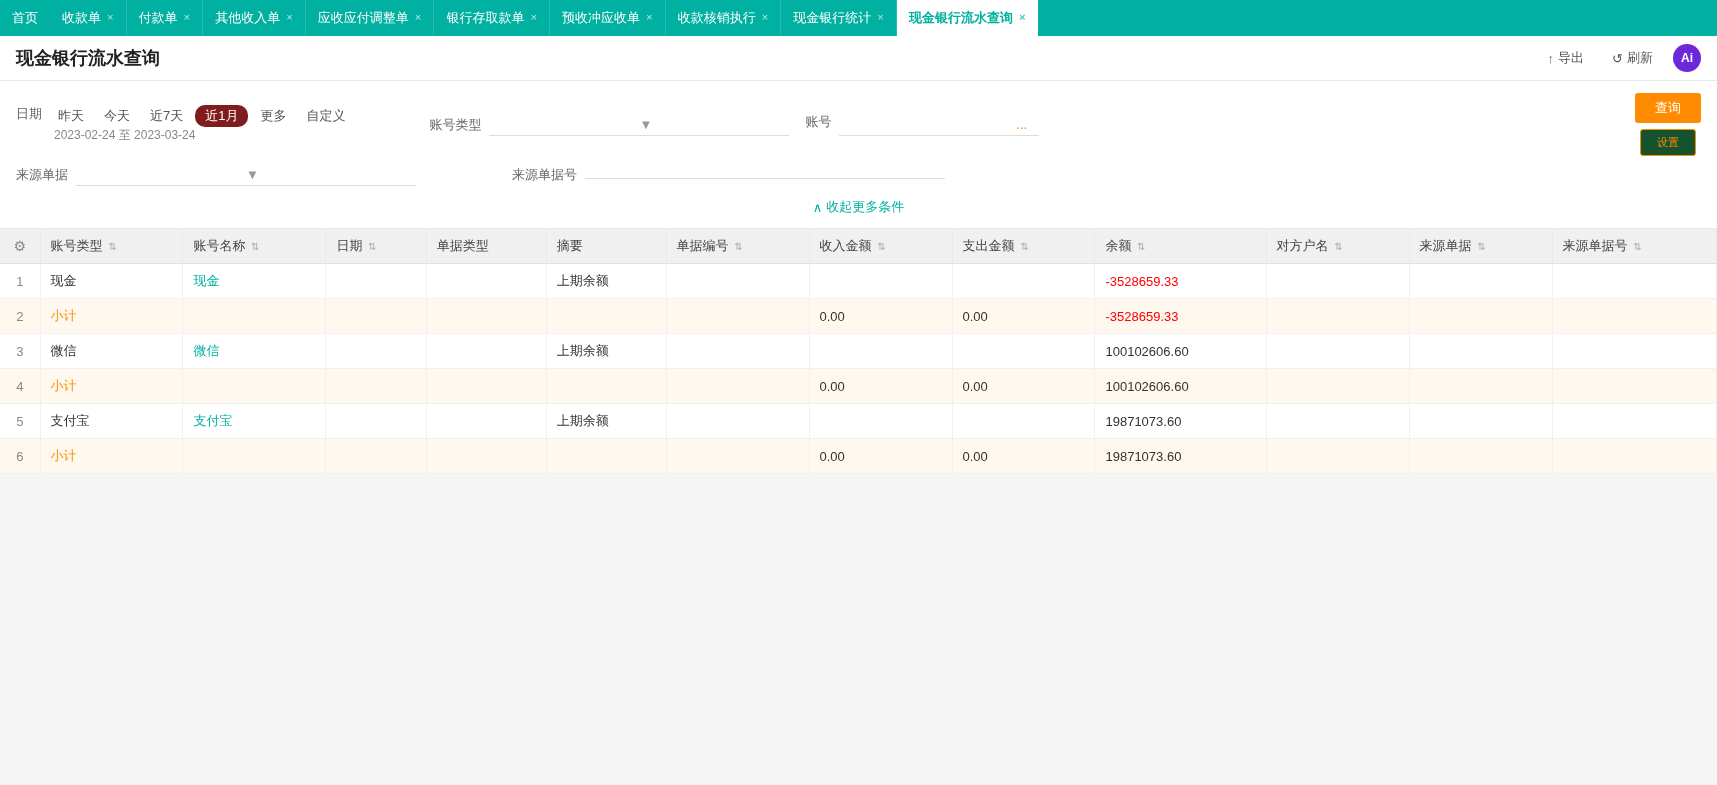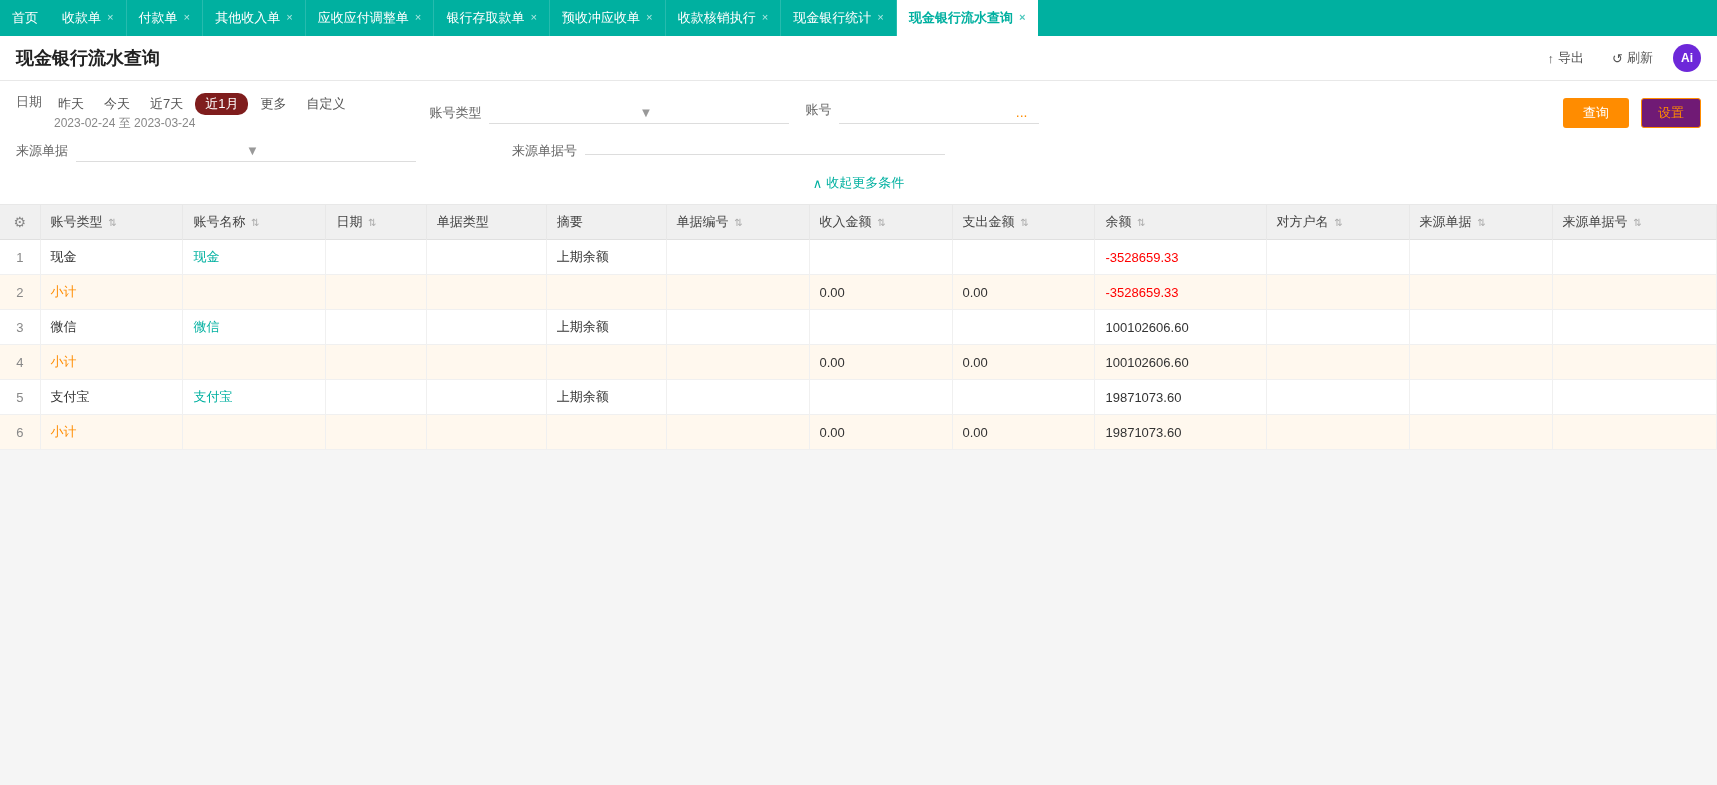--- a/index.html
+++ b/index.html
@@ -142,32 +142,32 @@
     .query-btn {
       background: #ff8c00;
       color: #fff;
       border: none;
       padding: 6px 20px;
       border-radius: 3px;
       cursor: pointer;
       font-size: 13px;
     }
     .settings-btn {
-      background: #701a75;
+      background: #14532d;
       color: #ff8c00;
       border: 1px solid #ff8c00;
       padding: 5px 16px;
       border-radius: 3px;
       cursor: pointer;
-      font-size: 13px;
+      font-size: 11px;
     }
     .btn-group-right {
       display: flex;
-      flex-direction: row;
-      gap: 12px;
+      flex-direction: column;
+      gap: 6px;
       margin-left: auto;
       align-items: center;
     }
     .collapse-bar {
       display: flex;
       justify-content: center;
       align-items: center;
       color: #00b0a0;
       cursor: pointer;
       font-size: 13px;

